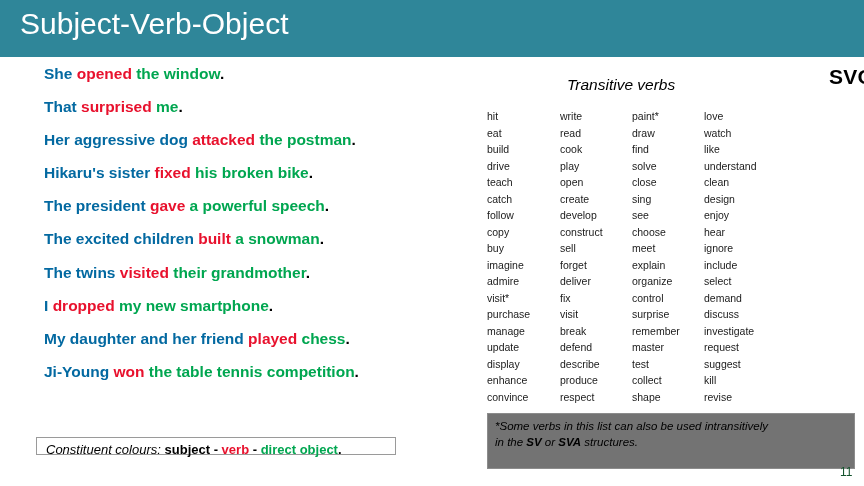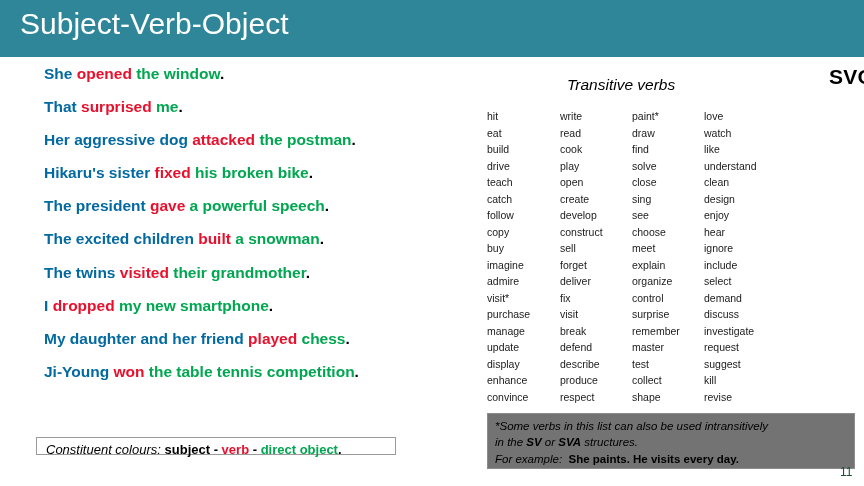--- a/index.html
+++ b/index.html
@@ -271,18 +271,15 @@
     </div>
   </div>
 
 <div id="footnote-box">
   <div class="footnote-line">
     <span>*Some verbs in this list can also be used intransitively</span>
   </div>
   <div class="footnote-line">
     <span>in the </span><span class="fn-bold">SV</span><span> or </span><span class="fn-bold">SVA</span><span> structures.</span>
   </div>
-  <div class="footnote-line">
-    <span>For example:</span><span>&nbsp;&nbsp;</span><span class="fn-example">She paints. He visits every day.</span>
-  </div>
 </div>
 
 <div id="page-number">11</div>
 
 </body></html>

